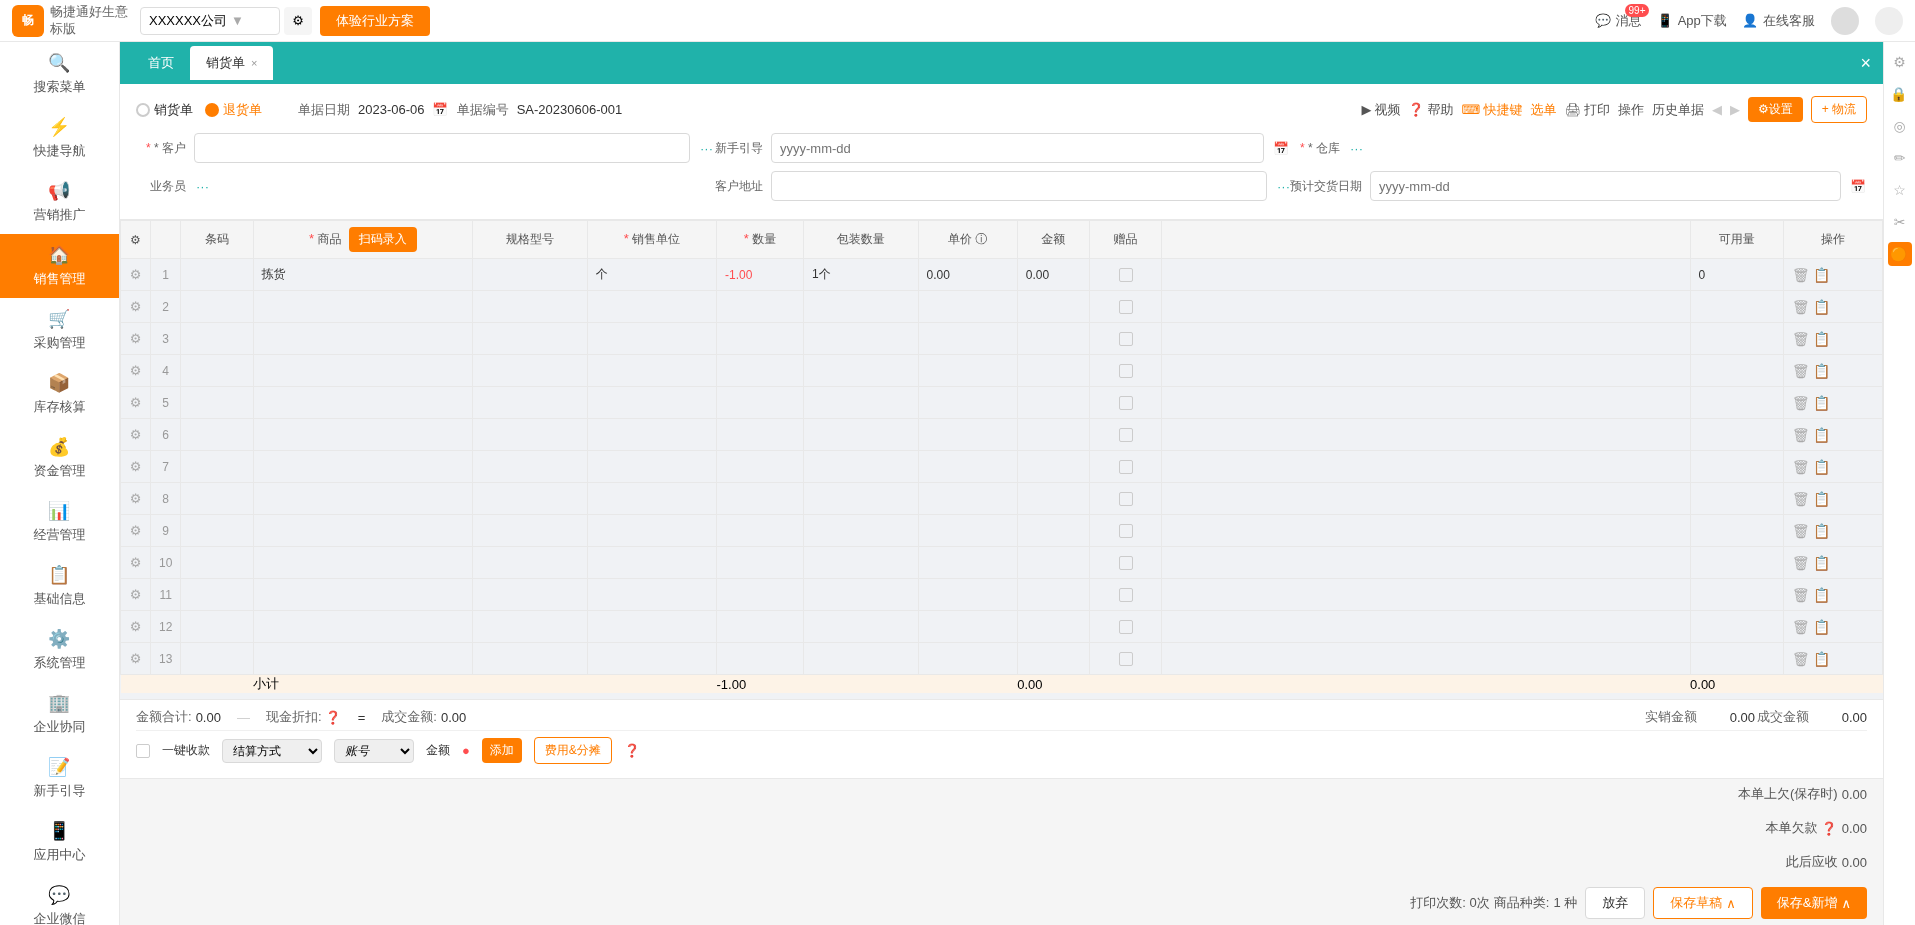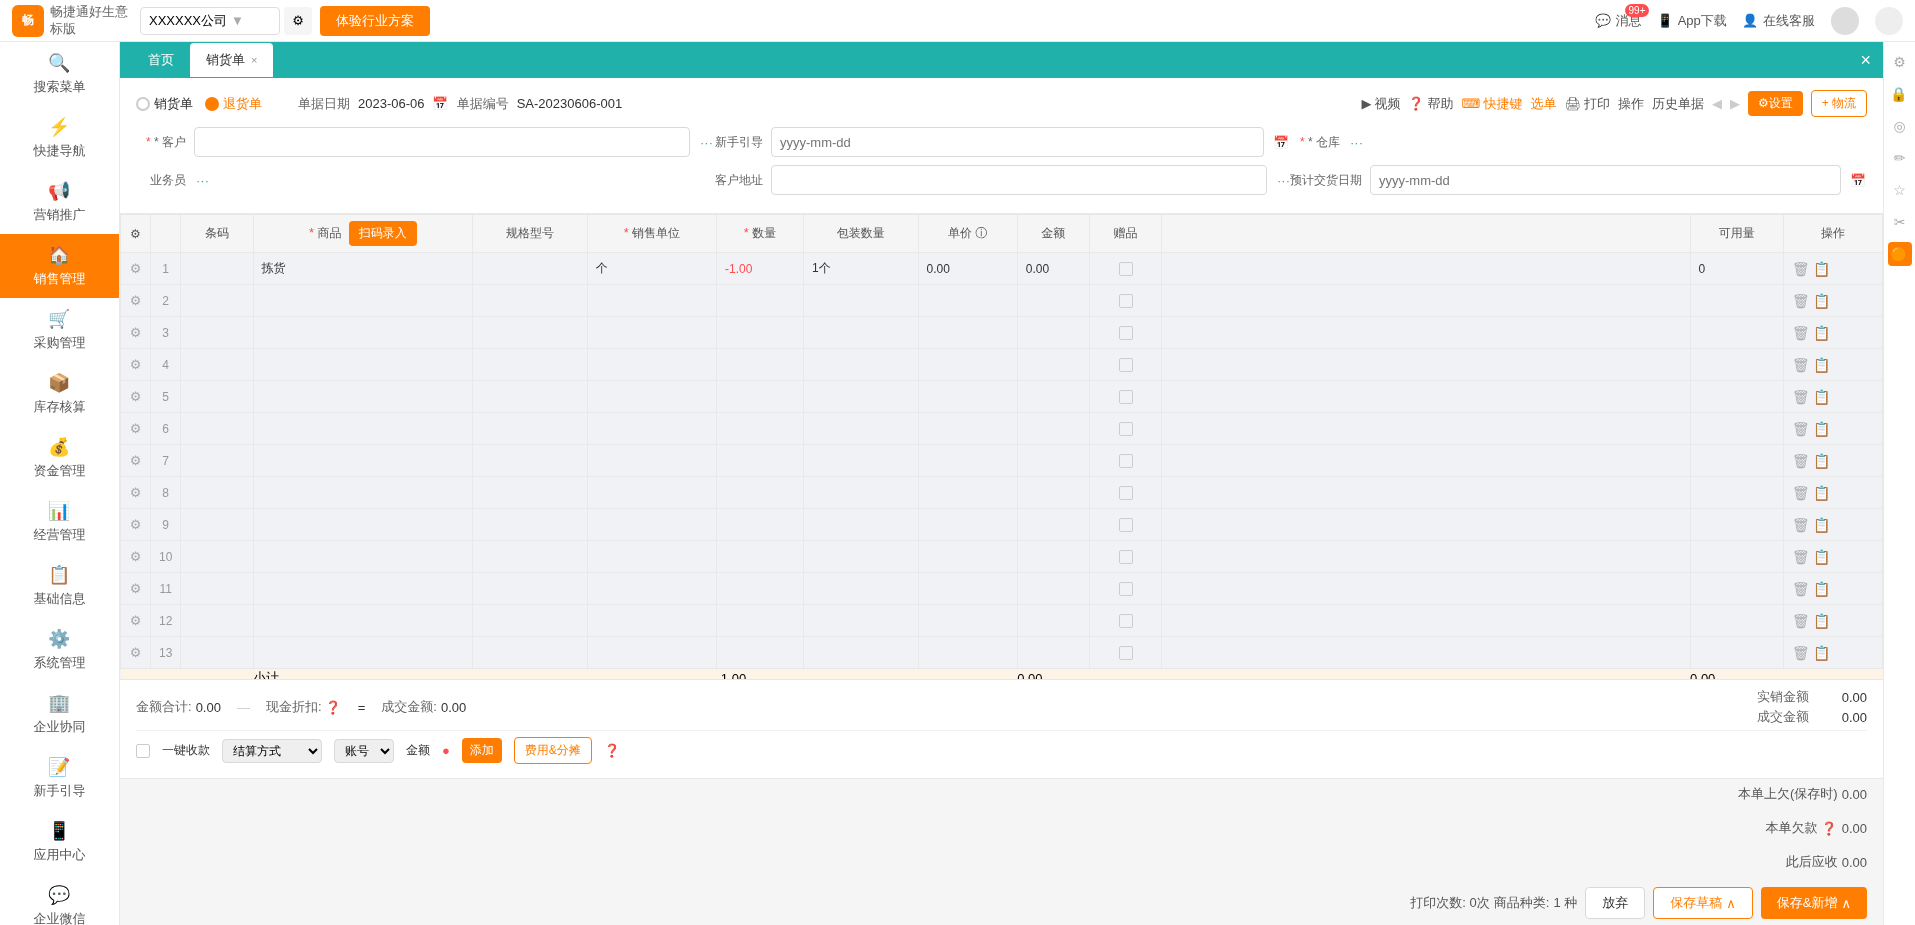--- a/index.html
+++ b/index.html
@@ -24,21 +24,21 @@
     
     .sidebar { width: 120px; background: #fff; border-right: 1px solid #e8e8e8; display: flex; flex-direction: column; flex-shrink: 0; overflow-y: auto; }
     .sidebar-item { display: flex; flex-direction: column; align-items: center; padding: 10px 0; cursor: pointer; color: #555; gap: 4px; font-size: 12px; }
     .sidebar-item.active { background: #ff7d00; color: #fff; }
     .sidebar-icon { font-size: 18px; }
 
     
     .content-area { flex: 1; display: flex; flex-direction: column; overflow: hidden; }
 
     
-    .tab-bar { height: 36px; background: #20b2aa; display: flex; align-items: center; padding: 0 12px; gap: 0; flex-shrink: 0; }
+    .tab-bar { height: 42px; background: #20b2aa; display: flex; align-items: center; padding: 0 12px; gap: 0; flex-shrink: 0; }
     .tab-home { color: #fff; padding: 8px 16px; cursor: pointer; font-size: 13px; }
     .tab-item { background: #fff; border-radius: 4px 4px 0 0; padding: 8px 16px; cursor: pointer; font-size: 13px; display: flex; align-items: center; gap: 6px; color: #333; }
     .tab-close { color: #999; font-size: 11px; cursor: pointer; }
     .tab-bar-right { margin-left: auto; color: #fff; font-size: 18px; cursor: pointer; }
 
     
     .form-area { background: #fff; padding: 12px 16px; border-bottom: 1px solid #e8e8e8; flex-shrink: 0; }
 
     
     .doc-type-row { display: flex; align-items: center; gap: 16px; margin-bottom: 10px; }
@@ -101,21 +101,21 @@
     .btn-save-draft { background: #fff; border: 1px solid #ff7d00; border-radius: 4px; padding: 6px 16px; cursor: pointer; font-size: 13px; color: #ff7d00; display: flex; align-items: center; gap: 4px; }
     .btn-save-new { background: #ff7d00; border: none; border-radius: 4px; padding: 6px 16px; cursor: pointer; font-size: 13px; color: #fff; display: flex; align-items: center; gap: 4px; }
     .action-buttons { margin-left: auto; display: flex; gap: 8px; }
 
     
     .right-panel { width: 32px; background: #fff; border-left: 1px solid #e8e8e8; display: flex; flex-direction: column; align-items: center; padding: 8px 0; gap: 8px; flex-shrink: 0; }
     .right-panel-btn { width: 24px; height: 24px; display: flex; align-items: center; justify-content: center; cursor: pointer; color: #aaa; font-size: 14px; border-radius: 4px; }
     .right-panel-btn.orange { background: #ff7d00; color: #fff; }
 
     
-    .summary-right { display: flex; flex-direction: column; align-items: flex-end; margin-left: auto; gap: 2px; }
+    .summary-right { display: flex; flex-direction: row; align-items: flex-end; margin-left: auto; gap: 2px; }
     .summary-right-row { display: flex; align-items: center; gap: 8px; font-size: 12px; }
     .summary-right-label { color: #666; }
     .summary-right-value { color: #333; font-weight: 500; min-width: 50px; text-align: right; }
 
     .form-notes-row { display: flex; align-items: center; gap: 8px; margin-top: 4px; }
     .col-num { width: 30px; text-align: center; color: #999; font-size: 12px; }
   </style>
 </head>
 <body>
 
@@ -713,21 +713,21 @@
           </div>
         </div>
       </div>
 
       <div class="payment-row">
         <div class="checkbox-small"></div>
         <span class="pay-label">一键收款</span>
         <select class="pay-input">
           <option>结算方式</option>
         </select>
-        <select class="pay-input" style="width:60px;">
+        <select class="pay-input" style="width:80px;font-style:italic;">
           <option>账号</option>
         </select>
         <span class="pay-label">金额</span>
         <span style="color:#ff4d4f; cursor:pointer;">●</span>
         <button class="add-btn">添加</button>
         <button class="fee-btn">费用&amp;分摊</button>
         <span class="question-icon">❓</span>
       </div>
     </div>
 

